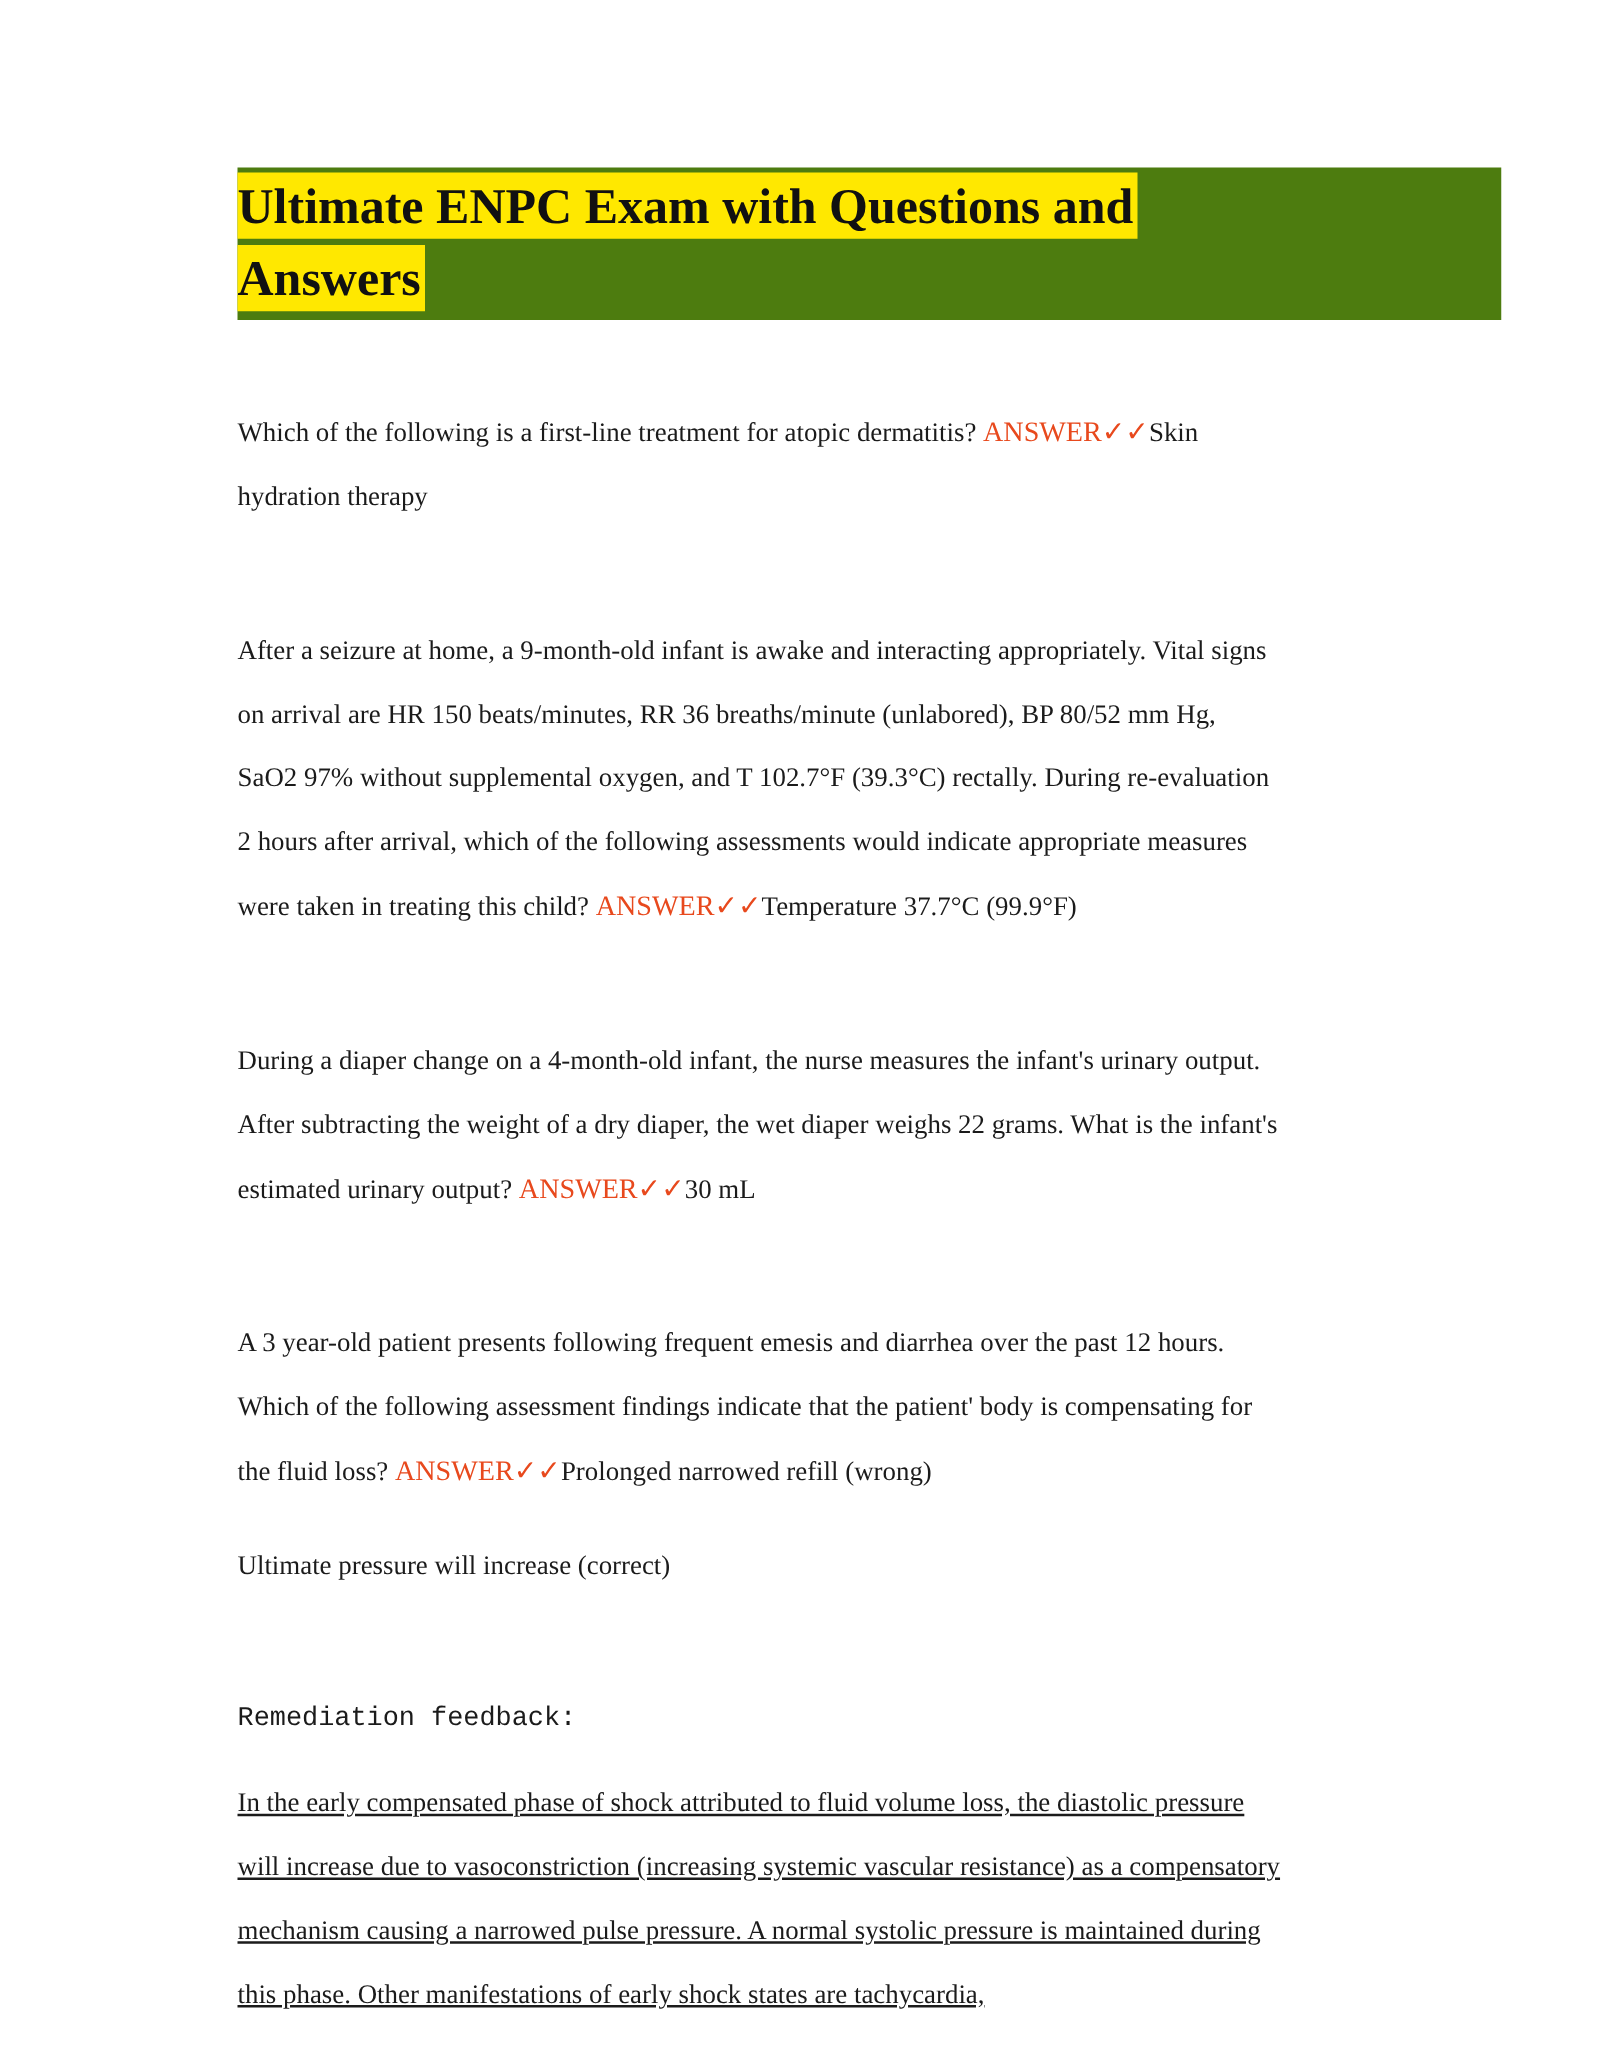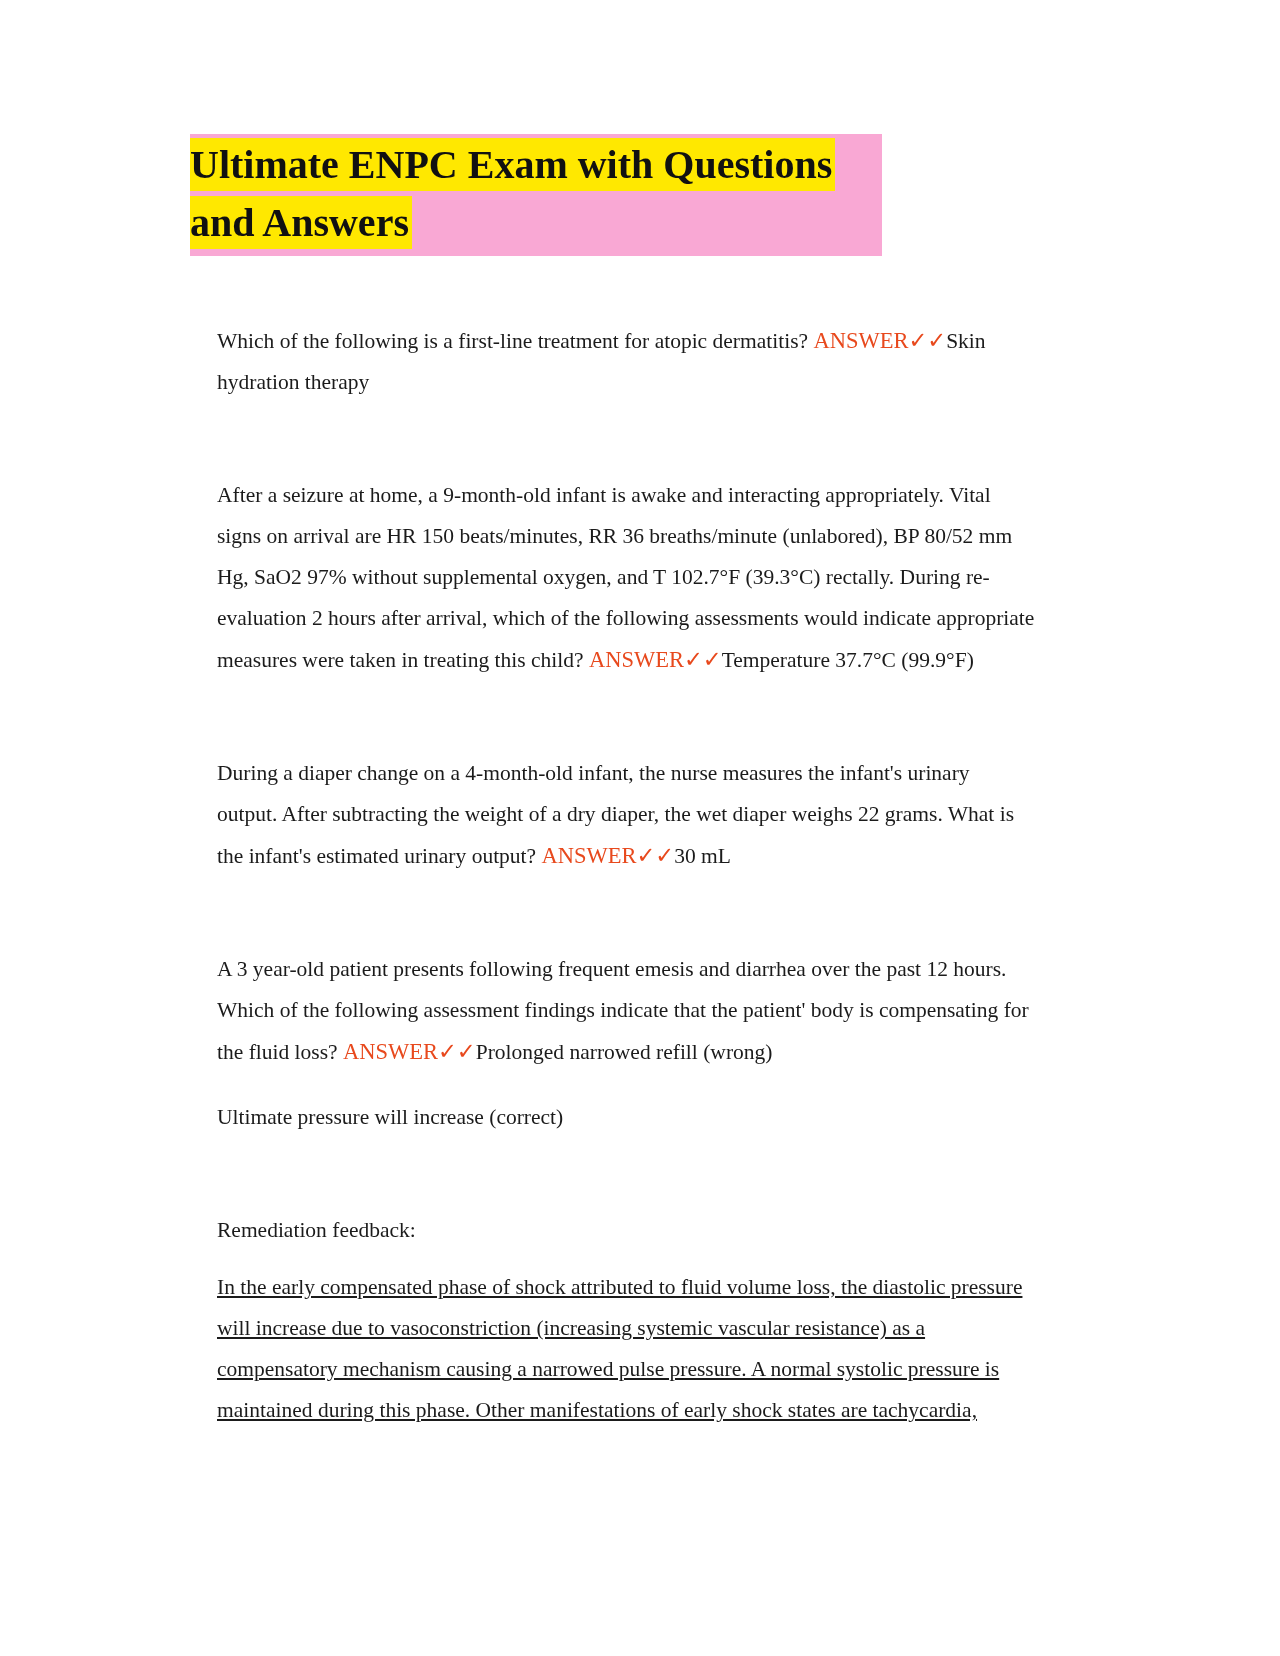--- a/index.html
+++ b/index.html
@@ -9,51 +9,50 @@
     height: 1656px;
     font-family: "Liberation Serif", serif;
     color: #1b1b1b;
     overflow: hidden;
     position: relative;
   }
   .page {
     padding: 134px 245px 0 190px;
   }
   .title-band {
-    background: #f9a8d4;
-    width: 692px;
+    background: #4d7c0f;
+    width: 1011px;
     padding: 2px 0 4px 0;
   }
   h1.doc-title {
     font-size: 40px;
     font-weight: bold;
     line-height: 58px;
     max-width: 805px;
     color: #111111;
   }
   h1.doc-title .hl {
     background: #ffe800;
     padding: 4px 3px 4px 0;
     box-decoration-break: clone;
     -webkit-box-decoration-break: clone;
   }
   .body-text {
     margin-top: 64px;
     font-size: 21.5px;
-    line-height: 41px;
-    margin-left: 27px;
+    line-height: 51px;
   }
   .qa-block { margin-bottom: 72px; }
   .qa-block p, .remediation p { max-width: 835px; }
   .answer-marker {
     color: #e8491d;
     font-size: 22.5px;
   }
   .sub-p { margin-top: 24px; }
-  .remediation-heading { margin-top: 72px; }
+  .remediation-heading { margin-top: 72px; font-family: Liberation Mono, monospace; }
   .remediation-body { margin-top: 16px; text-decoration: underline; }
 </style>
 </head>
 <body>
 
 <div class="page">
 
   <div class="title-band">
     <h1 class="doc-title"><span class="hl">Ultimate ENPC Exam with Questions and Answers</span></h1>
   </div>

